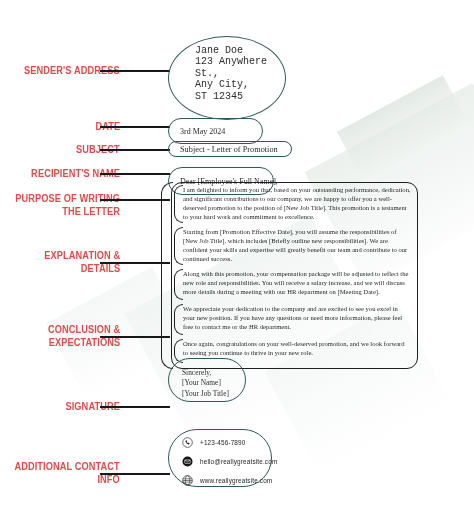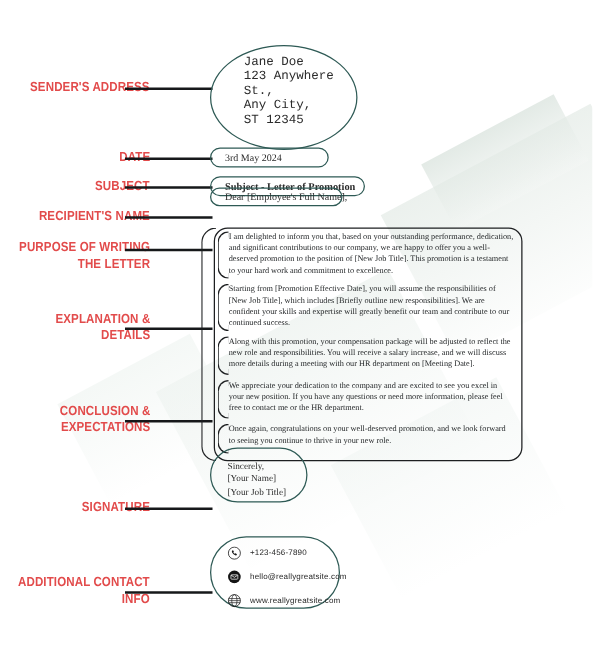--- a/index.html
+++ b/index.html
@@ -68,21 +68,21 @@
     display: flex;
     align-items: center;
   }
   .pill-text {
     font-family: "Liberation Serif", serif;
     font-size: 8px;
     color: #2b2b2b;
     padding-left: 11px;
     white-space: nowrap;
   }
-  .pill-text.bold { font-weight: 700; font-size: 8.3px; }
+  .pill-text.bold { font-weight: 400; font-size: 8.3px; }
 
   .addr {
     position: absolute;
     left: 26px; top: 8px;
     font-family: Liberation Mono, monospace;
     font-size: 10px;
     line-height: 11.4px;
     color: #2b2b2b;
     white-space: pre-line;
   }
@@ -171,35 +171,35 @@
   <div class="ellipse" style="left:168px; top:36px; width:118px; height:84px;">
     <div class="addr">Jane Doe
 123 Anywhere St.,
 Any City,
 ST 12345</div>
   </div>
 
   <div class="label" style="right:354px; top:120px;">DATE</div>
   <div class="conn" style="left:100px; top:126px; width:70px;"></div>
 
-  <div class="pill" style="left:168px; top:118px; width:95px; height:16px;">
+  <div class="pill" style="left:168px; top:118px; width:95px; height:26px;">
     <span class="pill-text">3rd May 2024</span>
   </div>
 
   <div class="label" style="right:354px; top:143px;">SUBJECT</div>
   <div class="conn" style="left:100px; top:149px; width:70px;"></div>
 
   <div class="pill" style="left:168px; top:141px; width:124px; height:16px;">
     <span class="pill-text bold">Subject - Letter of Promotion</span>
   </div>
 
   <div class="label" style="right:354px; top:167px;">RECIPIENT'S NAME</div>
   <div class="conn" style="left:100px; top:173px; width:70px;"></div>
 
-  <div class="pill" style="left:168px; top:150px; width:106px; height:15px;">
+  <div class="pill" style="left:168px; top:167px; width:106px; height:28px;">
     <span class="pill-text">Dear [Employee's Full Name],</span>
   </div>
 
   <div class="label" style="right:354px; top:192px;">PURPOSE OF WRITING
 THE LETTER</div>
   <div class="conn" style="left:100px; top:199px; width:70px;"></div>
 
   <div class="label" style="right:354px; top:249px;">EXPLANATION &amp;
 DETAILS</div>
   <div class="conn" style="left:100px; top:262px; width:70px;"></div>

